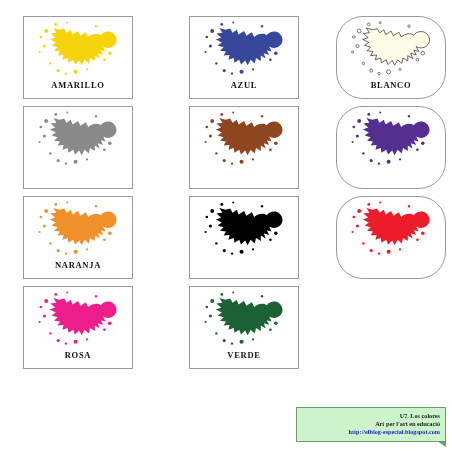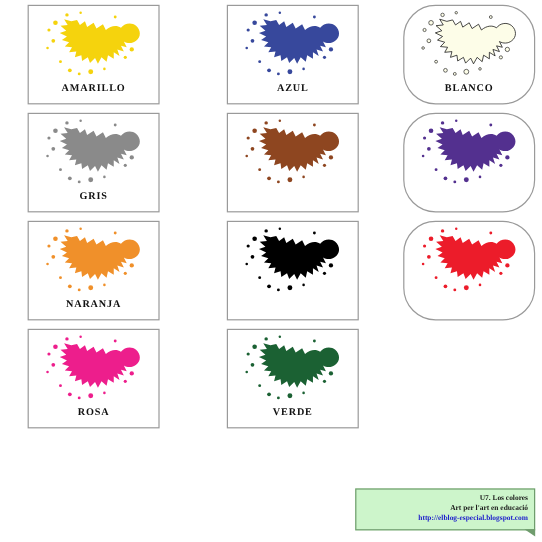--- a/index.html
+++ b/index.html
@@ -5,21 +5,21 @@
   html,body{margin:0;padding:0;}
   body{
     width:452px;height:452px;
     background:#ffffff;
     font-family:"Liberation Serif", serif;
     overflow:hidden;
     position:relative;
   }
   #grid{
     position:absolute;
-    left:0; top:4px;
+    left:0; top:16px;
     width:452px;
   }
   .row{
     display:flex;
     height:85px;
     margin-bottom:5px;
   }
   .card{
     width:110px;
     height:83px;
@@ -185,21 +185,20 @@
               <circle cx="133" cy="57" r="3.0" fill="#8a8a8a"></circle>
               <circle cx="124" cy="68" r="2.2" fill="#8a8a8a"></circle>
               <circle cx="47" cy="86" r="2.6" fill="#8a8a8a"></circle>
               <circle cx="60" cy="91" r="2.0" fill="#8a8a8a"></circle>
               <circle cx="76" cy="88" r="3.4" fill="#8a8a8a"></circle>
               <circle cx="95" cy="84" r="1.8" fill="#8a8a8a"></circle>
               <circle cx="34" cy="74" r="2.0" fill="#8a8a8a"></circle>
             </g>
           </svg>
         </div>
-        <div class="card-label">GRIS</div>
       </div>
       <div class="card slot-1">
         <div class="splat-wrap">
           <svg width="96" height="60" viewBox="0 0 160 100" aria-hidden="true">
             <g>
               <path d="M57 16 L61 23 L68 18 L71 26 L80 20 L84 28 L93 22 L97 30 C104 24 112 23 118 27 C123 20 133 19 139 24 C146 30 146 40 139 45 C134 49 127 49 122 46 L126 54 L118 52 L122 60 L113 57 L116 66 L108 61 L108 70 L100 65 L98 74 L91 68 L86 77 L82 69 L75 76 L72 68 L64 73 L63 65 L54 68 L56 60 L46 61 L50 54 L40 53 L46 47 L36 44 L43 39 L33 34 L42 31 L34 24 L44 23 L39 15 L49 18 Z" fill="#8e4620"></path>
               <circle cx="27" cy="20" r="3.2" fill="#8e4620"></circle>
               <circle cx="18" cy="30" r="2.2" fill="#8e4620"></circle>
               <circle cx="24" cy="45" r="2.6" fill="#8e4620"></circle>
               <circle cx="16" cy="55" r="1.8" fill="#8e4620"></circle>

